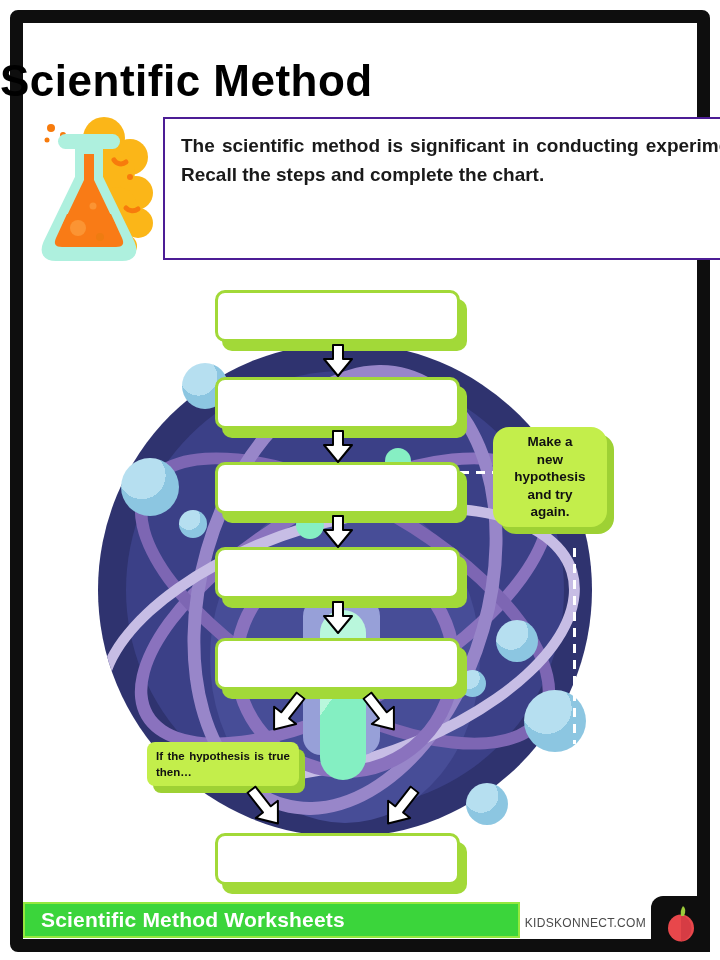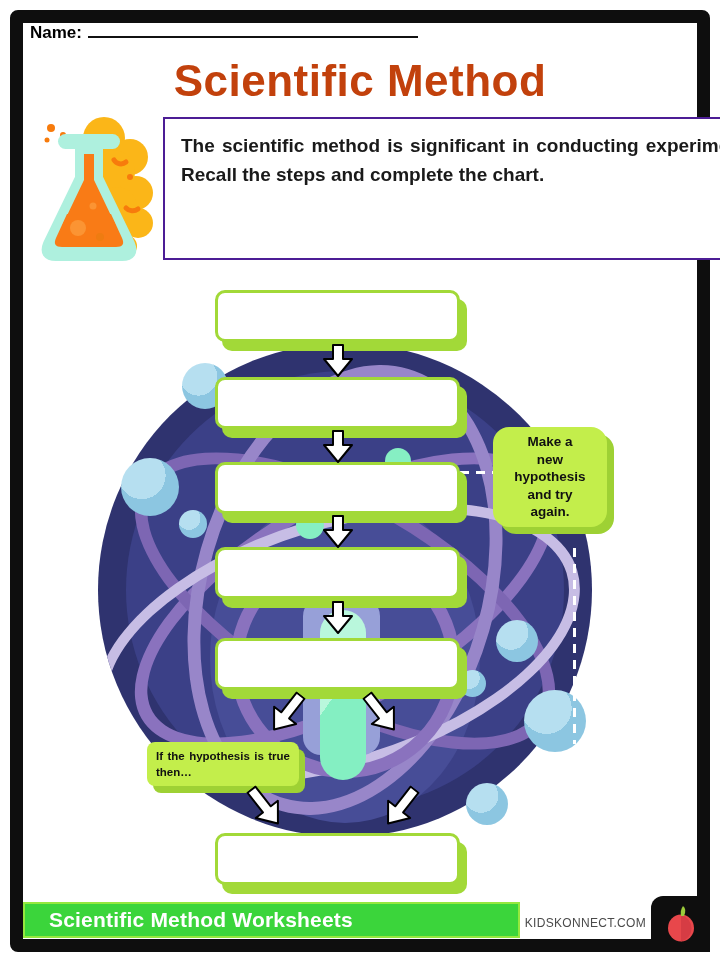--- a/index.html
+++ b/index.html
@@ -4,22 +4,22 @@
 <style>
   html,body{margin:0;padding:0;background:#ffffff;}
   .page{position:relative;width:720px;height:960px;background:#fff;overflow:hidden;
         font-family:"Liberation Sans",sans-serif;}
   
   .page-border{position:absolute;left:10px;top:10px;width:700px;height:942px;
         border:13px solid #0e0e0e;border-radius:8px;box-sizing:border-box;z-index:8;pointer-events:none;}
   
   .name-row{position:absolute;left:30px;top:21px;font-size:17px;font-weight:bold;color:#000;z-index:9;}
   .name-underline{display:inline-block;width:330px;border-bottom:2.5px solid #111;height:15px;margin-left:6px;}
-  .title{position:absolute;left:0;top:56px;width:720px;text-align:center;font-size:44px;
-        font-weight:bold;color:#c2410c;letter-spacing:.5px;z-index:9;}
+  .title{position:absolute;left:0;top:56px;width:720px;text-align:left;font-size:44px;
+        font-weight:bold;color:#000000;letter-spacing:.5px;z-index:9;}
   
   .instruction-box{position:absolute;left:163px;top:117px;width:618px;height:143px;box-sizing:border-box;
         border:2px solid #4c1d95;background:#fff;padding:13px 16px;z-index:9;}
   .instruction-box p{margin:0;font-size:19px;line-height:1.5;font-weight:bold;color:#1a1a1a;
         text-align:justify;}
   .flask-wrap{position:absolute;left:18px;top:110px;width:145px;height:158px;z-index:9;}
   
   .atom{position:absolute;left:98px;top:343px;width:494px;height:494px;border-radius:50%;
         background:#2f336f;overflow:hidden;z-index:1;}
   .atom-inner{position:absolute;left:28px;top:28px;right:28px;bottom:28px;border-radius:50%;background:#3b4087;}
@@ -68,35 +68,32 @@
   
   .arrow{position:absolute;z-index:6;}
   .a1{left:321px;top:344px;}.a2{left:321px;top:430px;}.a3{left:321px;top:515px;}.a4{left:321px;top:601px;}
   .asl{left:270px;top:690px;transform:rotate(38deg);}
   .asr{left:364px;top:690px;transform:rotate(-38deg);}
   .aml{left:248px;top:784px;transform:rotate(-38deg);}
   .amr{left:384px;top:784px;transform:rotate(38deg);}
   
   .footer-bar{position:absolute;left:23px;top:902px;width:497px;height:36px;box-sizing:border-box;
         background:#3bd53b;border:2px solid #94e83e;display:flex;align-items:center;z-index:9;}
-  .footer-bar span{color:#fff;font-size:21px;font-weight:bold;padding-left:24px;letter-spacing:.2px;}
+  .footer-bar span{color:#fff;font-size:21px;font-weight:bold;padding-left:16px;letter-spacing:.2px;}
   .footer-site{position:absolute;right:74px;top:916px;font-size:12px;color:#4a4a4a;z-index:9;letter-spacing:.3px;padding-left:45px;}
   .apple-box{position:absolute;left:651px;top:896px;width:59px;height:56px;background:#0e0e0e;
         border-radius:12px 0 0 0;z-index:9;display:flex;align-items:center;justify-content:center;}
 </style>
 </head>
 <body>
 
 <div class="page">
 
   <div class="page-border"></div>
 
-  <div class="name-row">
-    <span>Name:</span><span class="name-underline"></span>
-  </div>
   <div class="title">Scientific Method</div>
 
   <div class="flask-wrap">
     <svg width="145" height="158" viewBox="0 0 145 158">
 
       <g fill="#fbb618">
         <circle cx="86" cy="28" r="21"></circle>
           <circle cx="112" cy="47" r="18"></circle>
         <circle cx="95" cy="62" r="22"></circle>
           <circle cx="118" cy="83" r="17"></circle>

